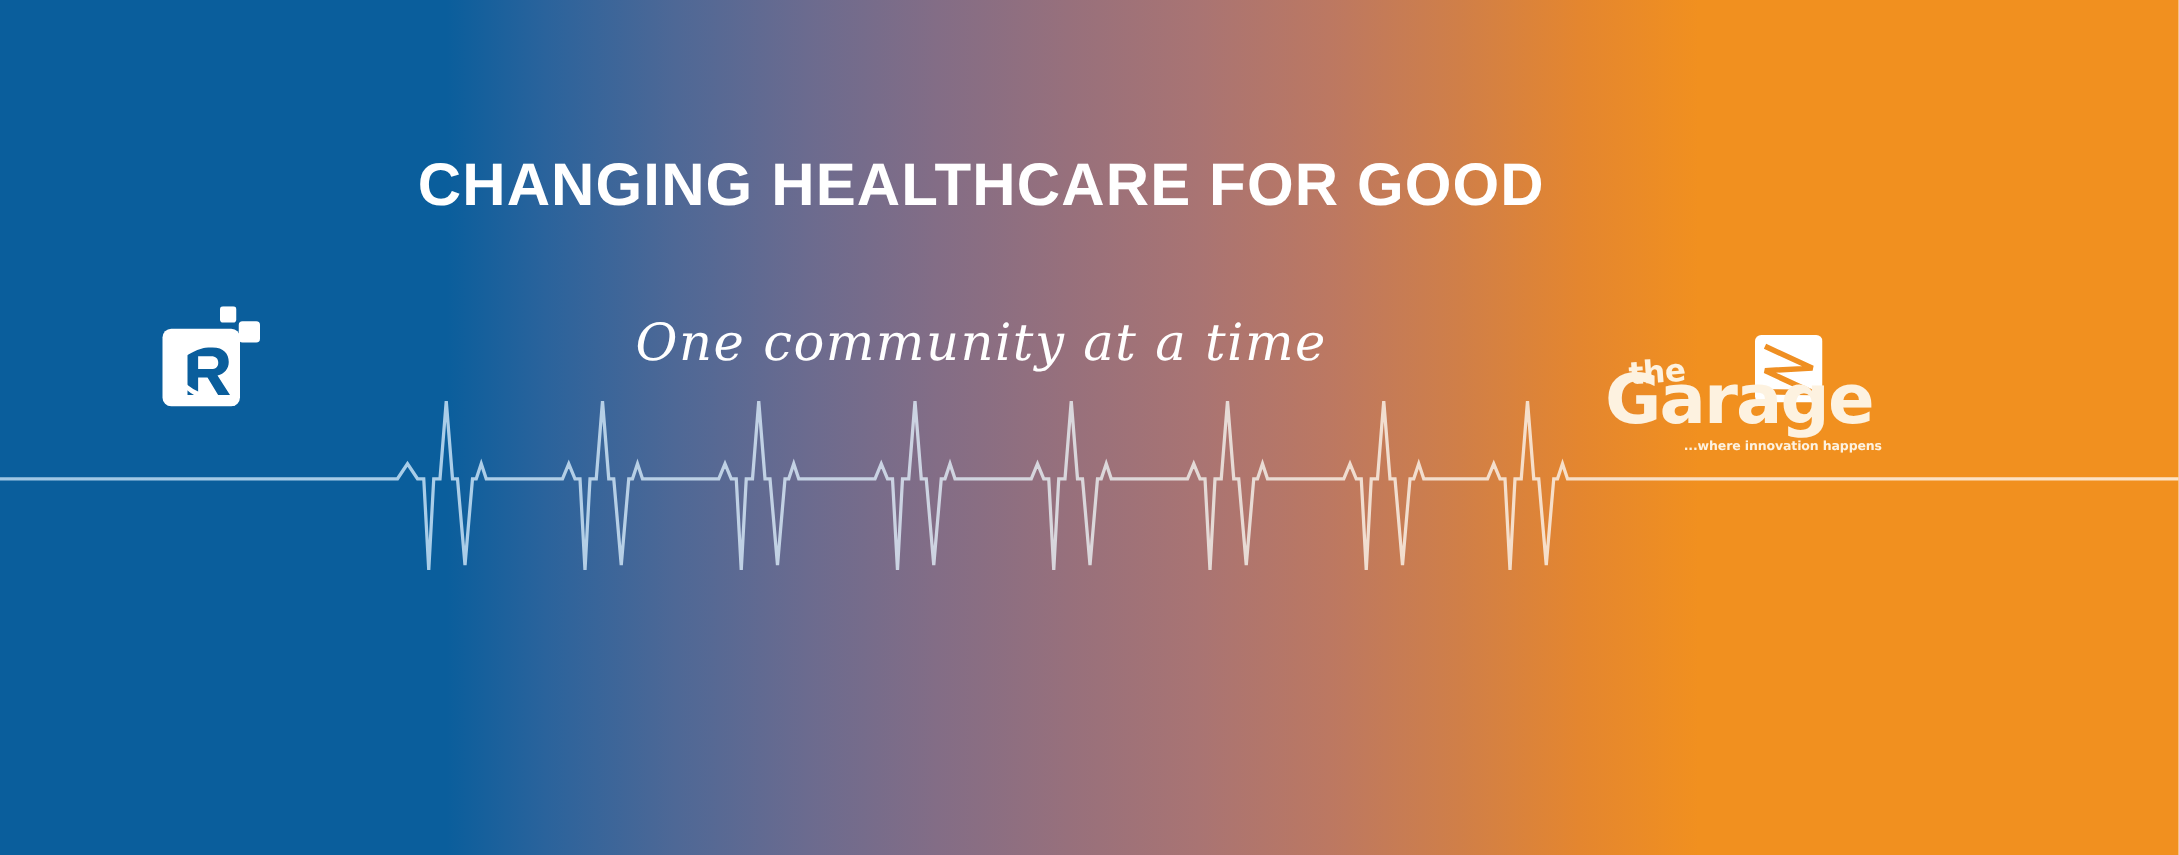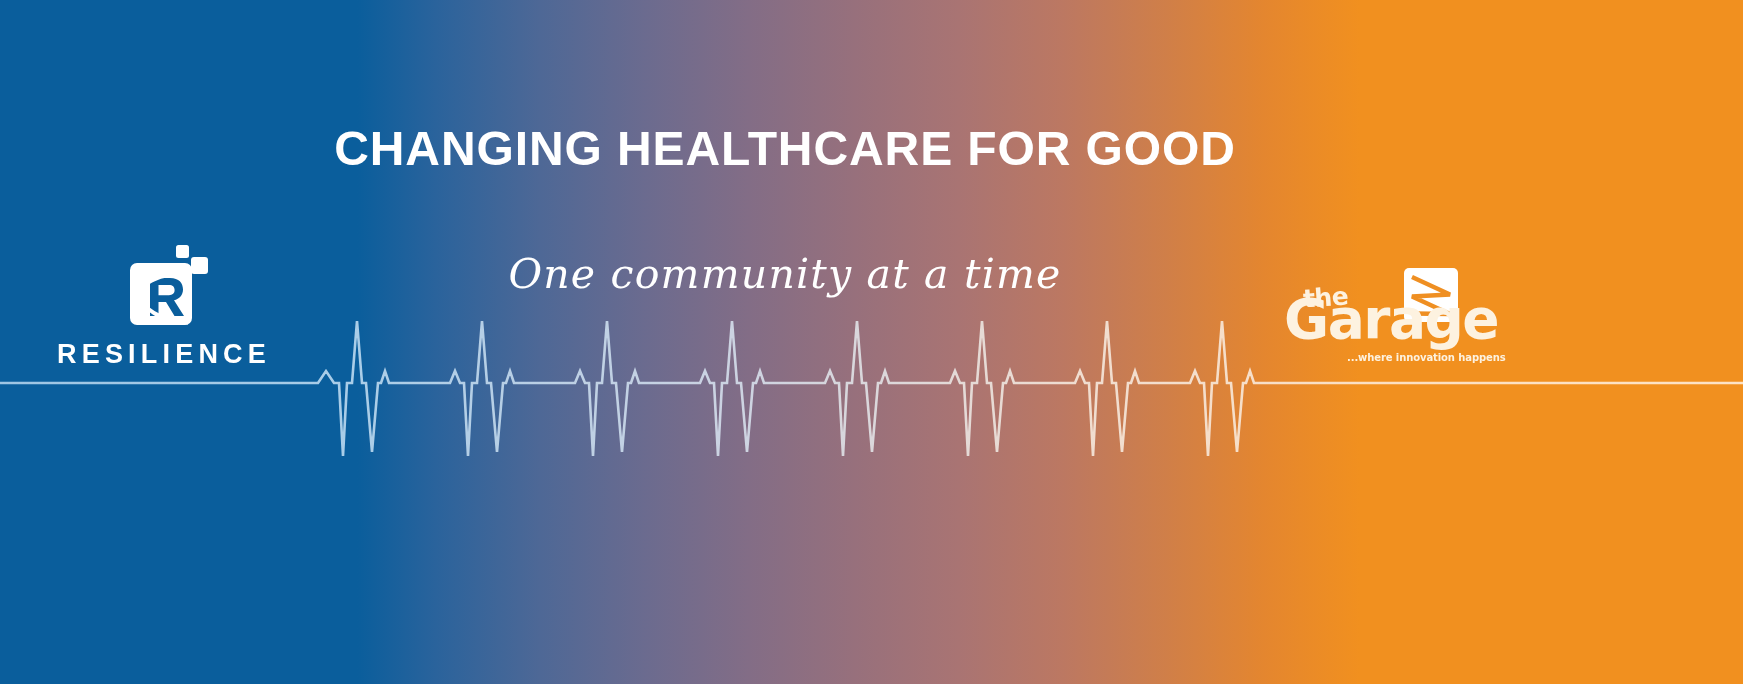--- a/index.html
+++ b/index.html
@@ -217,21 +217,20 @@
                M36.5,40 L36.5,50.2 L47,50.2 C50.6,50.2 52.6,48.3 52.6,45.1
                C52.6,41.9 50.6,40 47,40 Z" fill="#0a5e9c" fill-rule="evenodd"></path>
 
       <path d="M63,25 C38,21 13,33 12,51 C11.4,62 21,73 37,78
                C24,71 17.5,62 18.2,53.5 C19.2,39.5 40,29.5 63,31.6 Z" fill="#ffffff"></path>
       <path d="M55,22.5 L67,25.8 L57.5,32.5 Z" fill="#ffffff"></path>
 
       <path d="M22,62 C32,73 49,80 66,79.4 L66,74.6
                C50,74.8 34,69.5 24.5,59.8 Z" fill="#ffffff"></path>
     </svg>
-    <div id="resilience-wordmark">RESILIENCE</div>
   </div>
 
   <div id="garage-logo">
     <svg id="garage-mark" viewBox="0 0 54 54" aria-hidden="true">
       <rect x="0" y="0" width="54" height="54" rx="5" fill="#ffffff"></rect>
       <path d="M8,9 L46,26.5 L8,28.5 L46,46 L8,45.5" fill="none" stroke="#ef8f22" stroke-width="4.4" stroke-linejoin="miter" stroke-linecap="butt"></path>
     </svg>
     <div id="garage-the">the</div>
     <div id="garage-name">Garage</div>
     <div id="garage-slogan">...where innovation happens</div>

